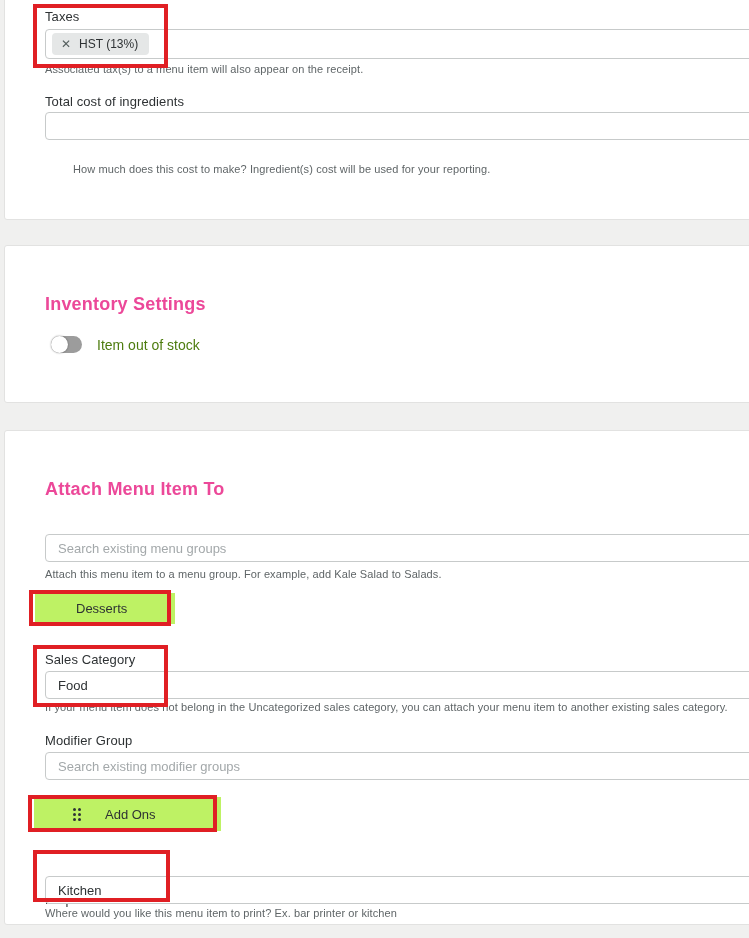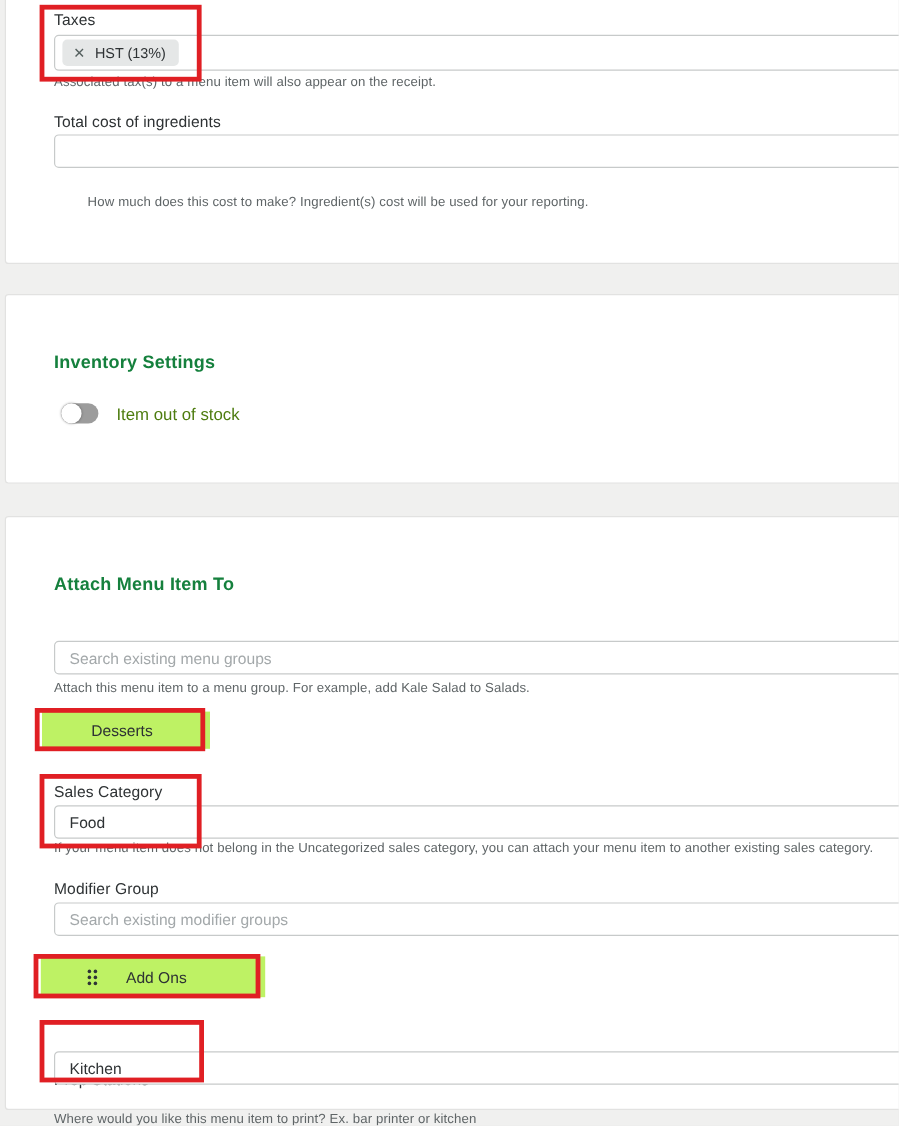--- a/index.html
+++ b/index.html
@@ -15,21 +15,21 @@
     background:#ffffff; border:1px solid #e2e2e1; border-radius:3px;
   }
   #card-pricing   { top:-6px;  height:226px; }
   #card-inventory { top:245px; height:158px; }
   #card-attach    { top:430px; height:495px; }
 
   .field-label {
     position:absolute; font-size:13px; color:#2e3234; letter-spacing:.1px;
   }
   .section-heading {
-    position:absolute; font-size:15px; font-weight:700; color:#15803d; letter-spacing:.2px;
+    position:absolute; font-size:18px; font-weight:700; color:#ec4899; letter-spacing:.2px;
   }
   .helper {
     position:absolute; font-size:11px; color:#5f6567; letter-spacing:.1px; white-space:nowrap;
   }
   .text-input {
     position:absolute; left:40px; right:-2px; height:28px;
     border:1px solid #c7caca; border-radius:4px; background:#fff;
     font-family:"Liberation Sans", sans-serif;
     font-size:13px; color:#2e3234; padding:0 12px; outline:none;
   }
@@ -143,21 +143,21 @@
           <i></i>
           <i></i>
           <i></i>
           <i></i>
       </span>
       <span class="item-text">Add Ons</span>
     </div>
 
     <div class="field-label" style="left:40px; top:427px;margin-top:34px;">Prep Stations</div>
     <input class="text-input" style="top: 445px;" type="text" value="Kitchen">
-    <div class="helper" style="left:40px; top:496px;">Where would you like this menu item to print? Ex. bar printer or kitchen</div>
+    <div class="helper" style="left:40px; top:476px;">Where would you like this menu item to print? Ex. bar printer or kitchen</div>
   </section>
 
   <div class="anno" id="anno-taxes"></div>
   <div class="anno" id="anno-desserts"></div>
   <div class="anno" id="anno-sales"></div>
   <div class="anno" id="anno-addons"></div>
   <div class="anno" id="anno-prep"></div>
 
 </div>
 

